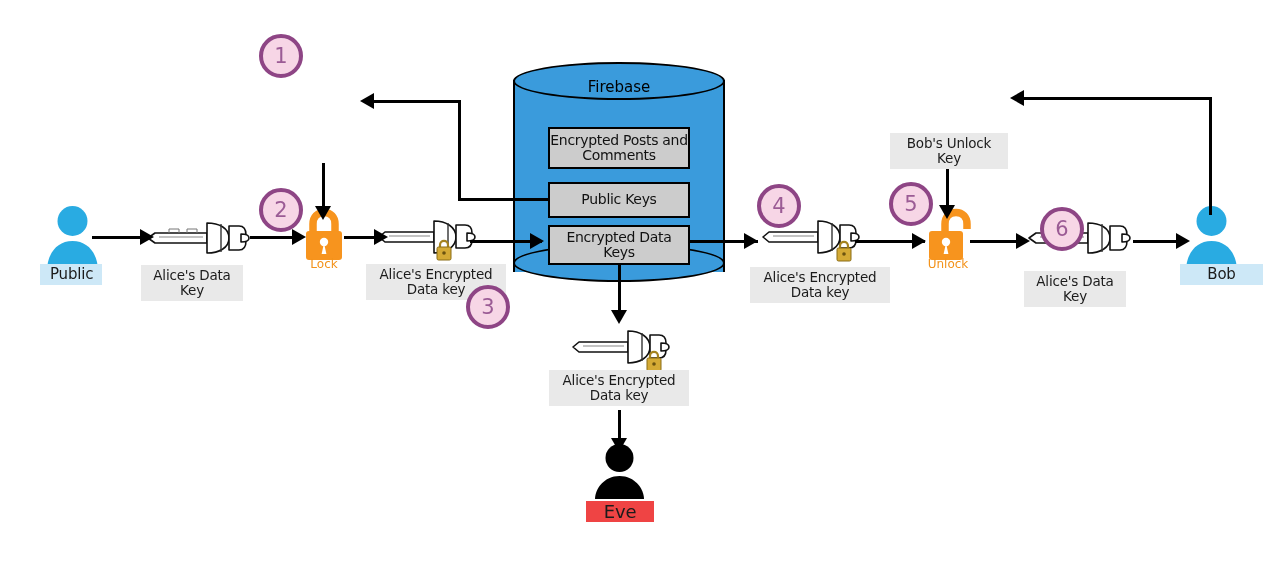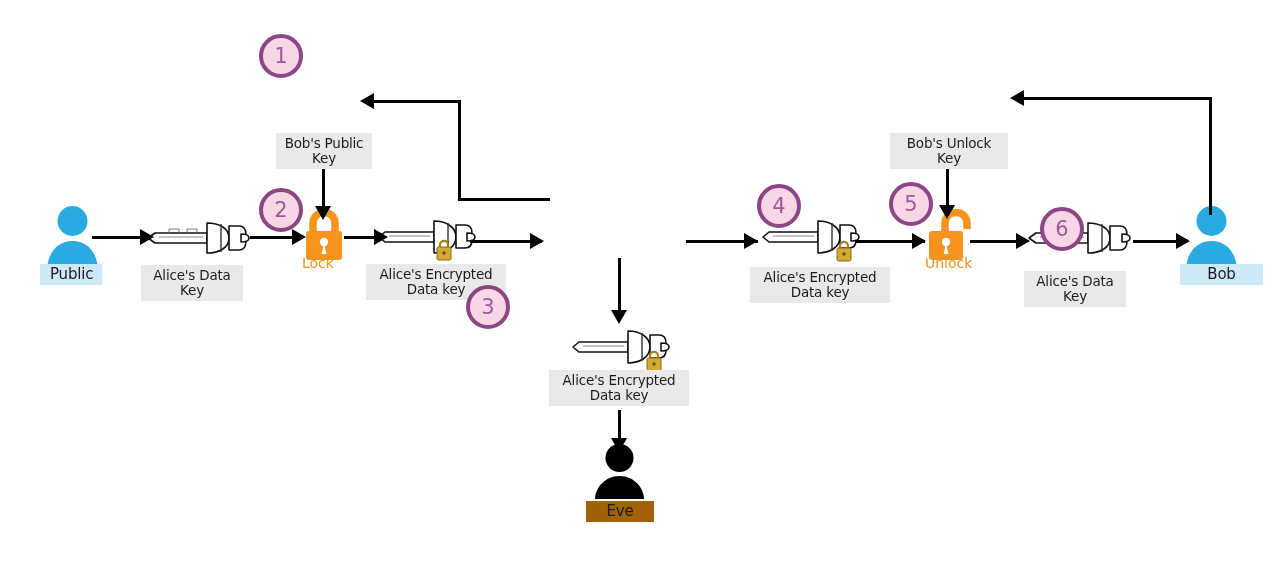--- a/index.html
+++ b/index.html
@@ -43,21 +43,21 @@
     font-size: 13.5px;
     line-height: 15px;
     text-align: center;
     padding: 3px 6px;
     box-sizing: border-box;
     font-family: "DejaVu Sans", sans-serif;
     letter-spacing: -0.2px;
     z-index: 20;
   }
   .caption.person-blue { background: #CDE8F7; font-size: 15px; padding: 3px 10px; }
-  .caption.person-red { background: #a16207; font-size: 15px; padding: 3px 10px; }
+  .caption.person-red { background: #ef4444; font-size: 18px; padding: 3px 10px; }
 
   
   .cyl-body {
     background: #3A9BDC;
     border-left: 2.5px solid #000;
     border-right: 2.5px solid #000;
     box-sizing: border-box;
   }
   .cyl-top {
     background: #3A9BDC;
@@ -100,24 +100,24 @@
   .ln-v { width: 2.6px; }
   .arrow-r, .arrow-l, .arrow-d, .arrow-u {
     width: 0; height: 0; z-index: 6;
   }
   .arrow-r { border-top: 8px solid transparent; border-bottom: 8px solid transparent; border-left: 14px solid #000; }
   .arrow-l { border-top: 8px solid transparent; border-bottom: 8px solid transparent; border-right: 14px solid #000; }
   .arrow-d { border-left: 8px solid transparent; border-right: 8px solid transparent; border-top: 14px solid #000; }
 
   .lock-word {
     position: absolute;
-    font-size: 14px;
+    font-size: 12px;
     color: #F3921A;
     width: 100%;
-    text-align: left;
+    text-align: center;
     bottom: -3px;
     left: 0;
     font-family: "DejaVu Sans", sans-serif;
   }
   svg { display: block; overflow: visible; }
 </style>
 </head>
 <body>
 
 <div id="stage">
@@ -160,20 +160,30 @@
   <div class="abs ln ln-h" style="left:970px; top:240px; width:52px;"></div>
   <div class="abs arrow-r" style="left:1016px; top:233px;"></div>
 
   <div class="abs ln ln-h" style="left:1133px; top:240px; width:48px;"></div>
   <div class="abs arrow-r" style="left:1176px; top:233px;"></div>
 
   <div class="abs ln ln-v" style="left:1209px; top:97px; height:118px;"></div>
   <div class="abs ln ln-h" style="left:1022px; top:97px; width:190px;"></div>
   <div class="abs arrow-l" style="left:1010px; top:90px;"></div>
 
+  <div class="abs" style="left:513px; top:62px; width:212px; height:228px;">
+    <div class="abs cyl-body" style="left:0; top:18px; width:212px; height:192px;"></div>
+    <div class="abs cyl-bottom" style="left:0; top:182px; width:212px; height:38px;"></div>
+    <div class="abs cyl-top" style="left:0; top:0; width:212px; height:38px;"></div>
+    <div class="abs cyl-title" style="left:0; top:16px; width:212px;">Firebase</div>
+
+    <div class="abs db-box" style="left:35px; top:65px; width:142px; height:42px;">Encrypted Posts and Comments</div>
+    <div class="abs db-box" style="left:35px; top:120px; width:142px; height:36px;">Public Keys</div>
+    <div class="abs db-box" style="left:35px; top:163px; width:142px; height:40px;">Encrypted Data Keys</div>
+  </div>
 
   <div class="abs step-badge" style="left:259px; top:34px;">1</div>
   <div class="abs step-badge" style="left:259px; top:188px;">2</div>
   <div class="abs step-badge" style="left:466px; top:285px;">3</div>
   <div class="abs step-badge" style="left:757px; top:184px;">4</div>
   <div class="abs step-badge" style="left:889px; top:182px;">5</div>
   <div class="abs step-badge" style="left:1040px; top:207px;">6</div>
 
   <div class="abs" style="left:45px; top:205px; width:55px; height:68px;">
     <svg width="55" height="68" viewBox="0 0 55 68">
@@ -191,21 +201,20 @@
         <path d="M84 11 L94 11 C 99 11 101 15 101 20 L101 26 C101 31 99 35 94 35 L84 35 Z"></path>
         <path d="M96 19 C 102 19 104 21 104 23 C 104 25 102 27 96 27 Z"></path>
       </g>
       <path d="M14 22 L58 22" stroke="#888" stroke-width="1.1" fill="none"></path>
       <path d="M76 9 L76 37" stroke="#333" stroke-width="1.4" fill="none"></path>
       <path d="M24 18 L24 14 L34 14 L34 18 M42 18 L42 14 L52 14 L52 18" stroke="#777" stroke-width="1" fill="none"></path>
     </svg>
   </div>
   <div class="abs caption" style="left:141px; top:265px; width:102px;">Alice's Data Key</div>
 
-  <div class="abs caption" style="left:276px; top:133px; width:96px;">Bob's Public Key</div>
 
   <div class="abs" style="left:302px; top:210px; width:44px; height:58px;">
     <svg width="44" height="52" viewBox="0 0 44 52">
       <path d="M11 22 L11 14 C11 7 15.5 2.5 22 2.5 C28.5 2.5 33 7 33 14 L33 22" fill="none" stroke="#F7941E" stroke-width="7.5" stroke-linecap="butt"></path>
       <rect x="4" y="21" width="36" height="29" rx="3" fill="#F7941E"></rect>
       <circle cx="22" cy="32" r="4.2" fill="#ffffff"></circle>
       <path d="M22 33 L19.6 44 L24.4 44 Z" fill="#ffffff"></path>
     </svg>
     <span class="lock-word">Lock</span>
   </div>

